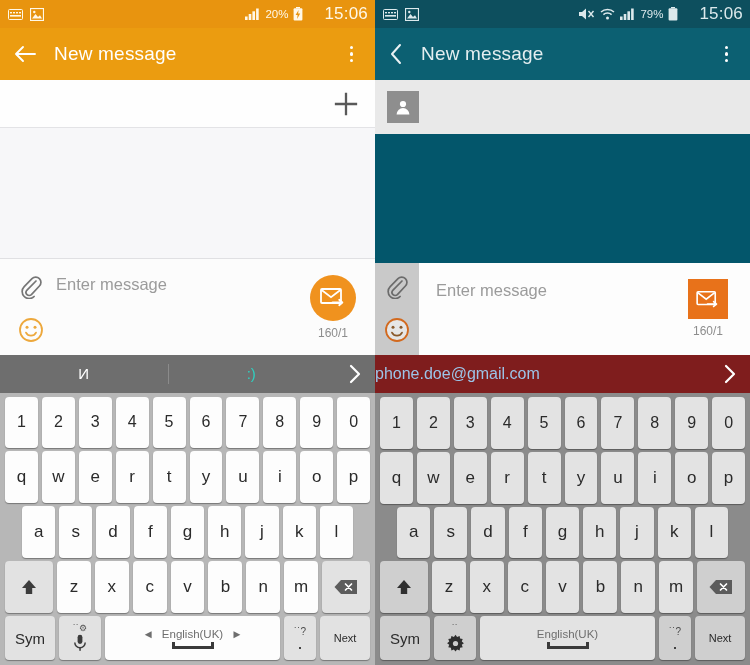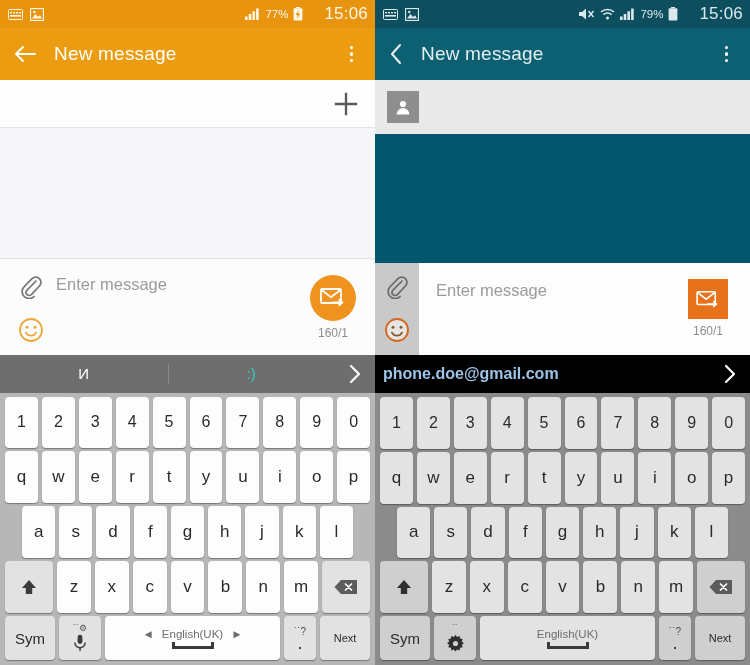--- a/index.html
+++ b/index.html
@@ -89,21 +89,21 @@
   .r-msg { flex: 1; padding: 18px 0 0 17px; font-size: 16.5px; color: #9b9b9b; }
   .r-send-wrap { position: absolute; right: 14px; top: 16px; text-align: center; width: 56px; }
   .square-send {
     width: 40px; height: 40px; background: #e8721a;
     display: flex; align-items: center; justify-content: center; margin: 0 auto;
   }
 
   
   .sugg { flex: 0 0 38px; display: flex; align-items: center; }
   .panel-left .sugg { background: #6e6e6e; }
-  .panel-right .sugg { background: #000000; padding-left: 8px; font-weight: bold; }
+  .panel-right .sugg { background: #7f1d1d; padding-left: 0; }
   .sugg-cell {
     flex: 1; text-align: center; color: #ffffff; font-size: 15px;
     position: relative; display: flex; align-items: center; justify-content: center; height: 100%;
   }
   .sugg-cell + .sugg-cell::before {
     content: ""; position: absolute; left: 0; top: 9px; bottom: 9px; width: 1px; background: #8b8b8b;
   }
   .sugg-emoji { color: #2fd0c0; }
   .sugg-mail { color: #9cc4e8; font-size: 16px; }
   .sugg-arrow { width: 40px; display: flex; align-items: center; justify-content: center; }
@@ -179,21 +179,21 @@
         <span class="ico">
           <svg width="15" height="12" viewBox="0 0 15 12">
               <g fill="#fff8e8">
                 <rect x="0" y="8.5" width="2.6" height="3.5"></rect>
                 <rect x="3.7" y="6" width="2.6" height="6"></rect>
                 <rect x="7.4" y="3.3" width="2.6" height="8.7"></rect>
                 <rect x="11.1" y="0.5" width="2.6" height="11.5"></rect>
               </g>
             </svg>
         </span>
-        <span class="sb-pct">77%</span>
+        <span class="sb-pct">20%</span>
         <span class="ico">
           <svg width="10" height="14" viewBox="0 0 10 14">
               <rect x="3" y="0" width="4" height="1.3" fill="#fff8e8"></rect>
               <rect x="0.6" y="1.3" width="8.8" height="12.2" rx="1" fill="#fff8e8"></rect>
               <path d="M5.6 3 L2.6 8 L4.6 8 L4.1 12 L7.2 6.6 L5.1 6.6 Z" fill="#e8940f"></path>
             </svg>
         </span>
         <span class="sb-clock">15:06</span>
       </span>
     </div>

